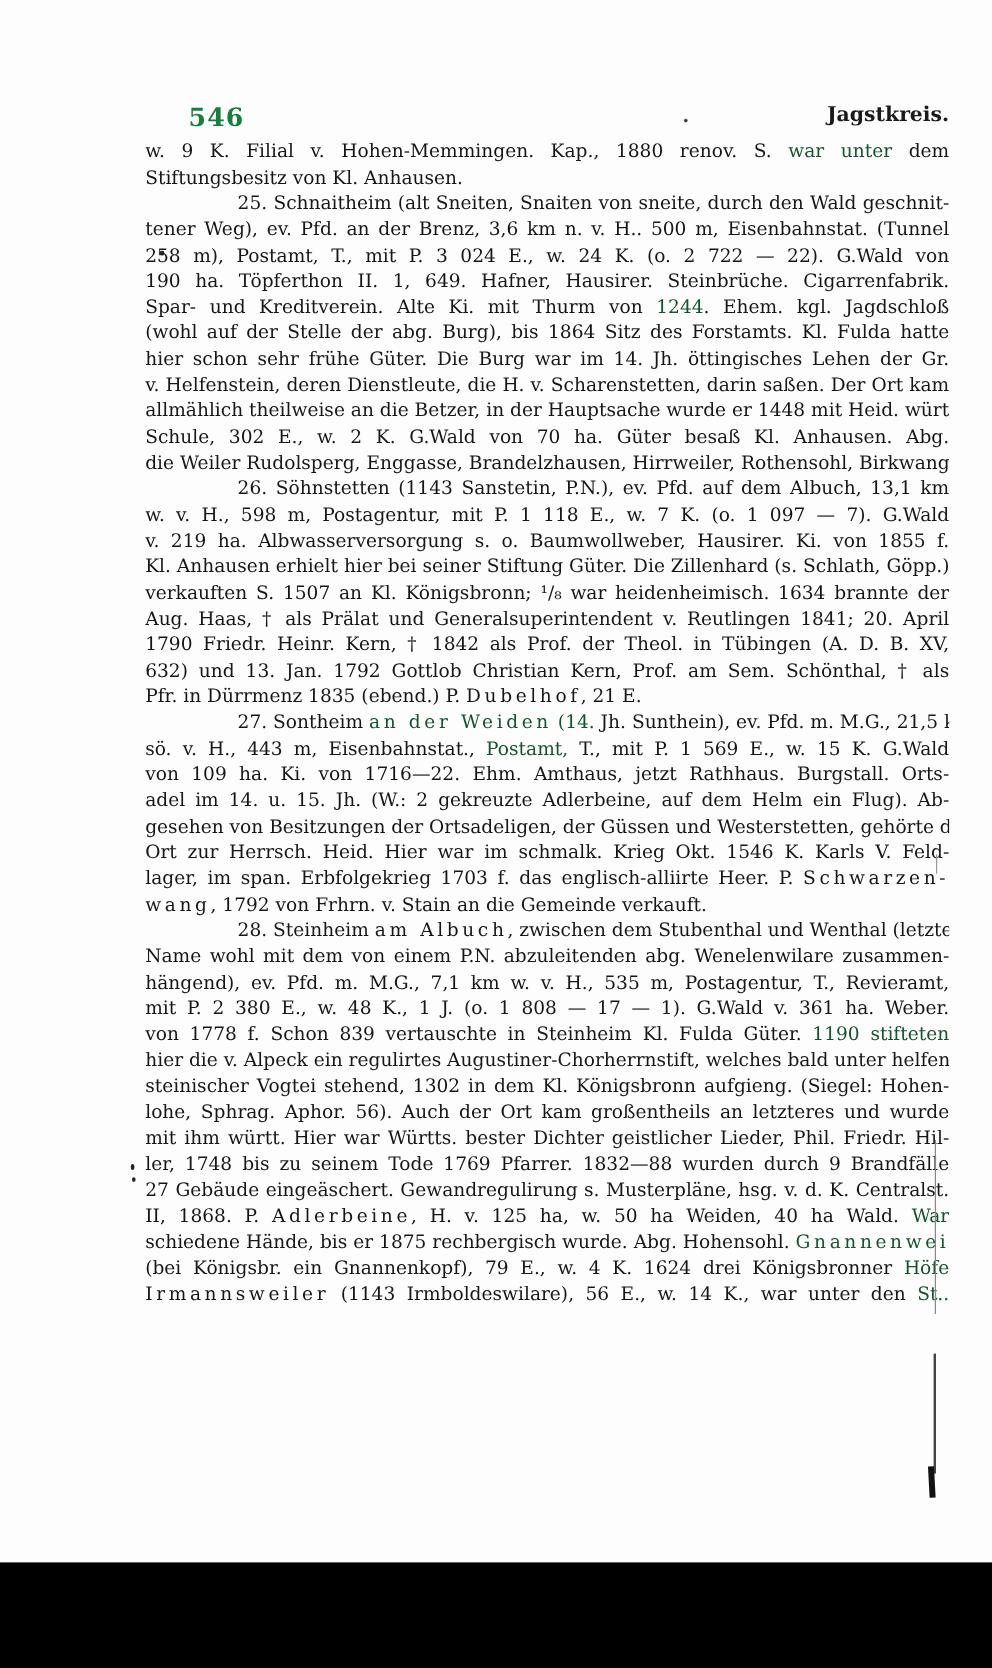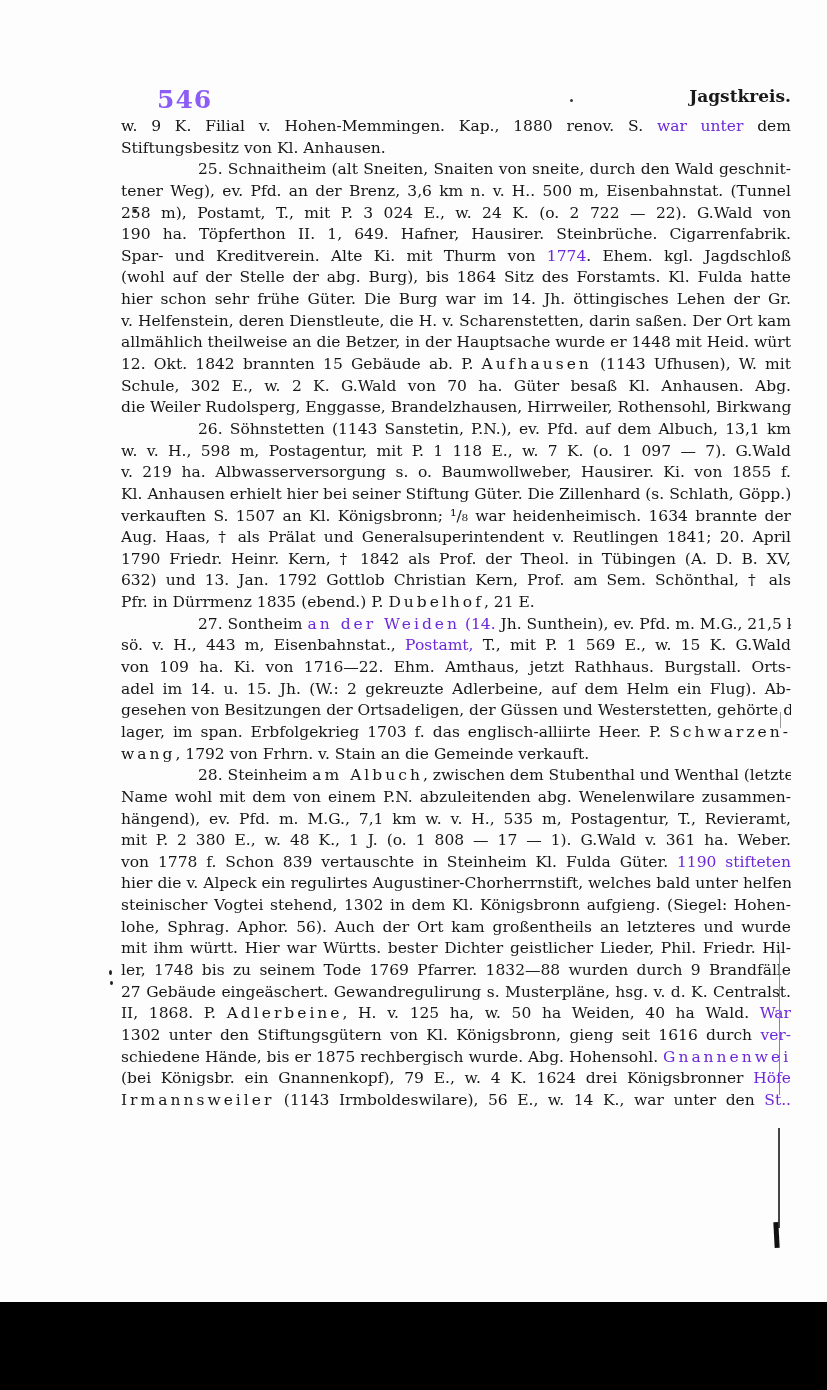--- a/index.html
+++ b/index.html
@@ -1,89 +1,88 @@
 <!DOCTYPE html>
 <html><head>
 <meta charset="utf-8">
 <style>
   html,body{margin:0;padding:0;}
   body{
     width:827px;height:1390px;position:relative;overflow:hidden;
     background:#ffffff;font-family:"DejaVu Serif","Liberation Serif",serif;
   }
   #scan{position:absolute;left:0;top:0;width:827px;height:1302px;background:#fdfdfd;}
-  #pagenum{position:absolute;left:157px;top:85px;font-size:25px;font-weight:bold;color:#8b5cf6;letter-spacing:1px;}
+  #pagenum{position:absolute;left:157px;top:85px;font-size:21px;font-weight:bold;color:#15803d;letter-spacing:1px;}
   #runhead{position:absolute;left:121px;top:86px;width:670px;text-align:right;font-size:17px;font-weight:bold;color:#1a1a1a;}
   #textblock{position:absolute;left:121px;top:116px;width:670px;color:#161616;}
   .line{
     font-size:15.5px;line-height:21.65px;height:21.65px;overflow:hidden;
     text-align:justify;text-align-last:justify;-moz-text-align-last:justify;
     white-space:nowrap;
   }
   .line.left{text-align:left;text-align-last:left;-moz-text-align-last:left;}
   .line.indent{text-indent:77px;}
   .b{font-weight:normal;}
   .sp{letter-spacing:3px;}
-  .fade{color:#6d28d9;}
+  .fade{color:#14532d;}
   
   .art{position:absolute;background:#3a3a3a;}
   .dot{border-radius:50%;}
   
   #bar{position:absolute;left:0;top:1302px;width:827px;height:88px;background:#000;}
 </style>
 </head>
 <body>
 
 <div id="scan">
   <div id="pagenum">546</div>
   <div id="runhead">Jagstkreis.</div>
   <div id="textblock">
       <div class="line"><span>w. 9 K. Filial v. Hohen-Memmingen. Kap., 1880 renov. S. </span><span class="fade">war unter</span><span> dem</span></div>
       <div class="line left"><span>Stiftungsbesitz von Kl. Anhausen.</span></div>
       <div class="line indent"><span class="b">25. </span><span class="b">Schnaitheim</span><span> (alt </span><span class="b">Sneiten, Snaiten</span><span> von </span><span class="b">sneite</span><span>, durch den Wald geschnit-</span></div>
       <div class="line"><span>tener Weg), ev. Pfd. an der Brenz, 3,6 km n. v. H.. 500 m, Eisenbahnstat. (Tunnel</span></div>
       <div class="line"><span>258 m), Postamt, T., mit P. 3&nbsp;024 E., w. 24 K. (o. 2&nbsp;722 — 22). G.Wald von</span></div>
       <div class="line"><span>190 ha. Töpferthon II. 1, 649. Hafner, Hausirer. Steinbrüche. Cigarrenfabrik.</span></div>
-      <div class="line"><span>Spar- und Kreditverein. Alte Ki. mit Thurm von </span><span class="fade">1774</span><span>. Ehem. kgl. Jagdschloß</span></div>
+      <div class="line"><span>Spar- und Kreditverein. Alte Ki. mit Thurm von </span><span class="fade">1244</span><span>. Ehem. kgl. Jagdschloß</span></div>
       <div class="line"><span>(wohl auf der Stelle der abg. Burg), bis 1864 Sitz des Forstamts. Kl. Fulda hatte</span></div>
       <div class="line"><span>hier schon sehr frühe Güter. Die Burg war im 14. Jh. öttingisches Lehen der Gr.</span></div>
       <div class="line"><span>v. Helfenstein, deren Dienstleute, die H. v. Scharenstetten, darin saßen. Der Ort kam</span></div>
       <div class="line"><span>allmählich theilweise an die Betzer, in der Hauptsache wurde er 1448 mit Heid. württ.</span></div>
-      <div class="line"><span>12. Okt. 1842 brannten 15 Gebäude ab. P. </span><span class="sp">Aufhausen</span><span> (1143 </span><span class="b">Ufhusen</span><span>), W. mit</span></div>
       <div class="line"><span>Schule, 302 E., w. 2 K. G.Wald von 70 ha. Güter besaß Kl. Anhausen. Abg.</span></div>
       <div class="line"><span>die Weiler Rudolsperg, Enggasse, Brandelzhausen, Hirrweiler, Rothensohl, Birkwang.</span></div>
       <div class="line indent"><span class="b">26. </span><span class="b">Söhnstetten</span><span> (1143 </span><span class="b">Sanstetin</span><span>, P.N.), ev. Pfd. auf dem Albuch, 13,1 km</span></div>
       <div class="line"><span>w. v. H., 598 m, Postagentur, mit P. 1&nbsp;118 E., w. 7 K. (o. 1&nbsp;097 — 7). G.Wald</span></div>
       <div class="line"><span>v. 219 ha. Albwasserversorgung s. o. Baumwollweber, Hausirer. Ki. von 1855 f.</span></div>
       <div class="line"><span>Kl. Anhausen erhielt hier bei seiner Stiftung Güter. Die Zillenhard (s. Schlath, Göpp.)</span></div>
       <div class="line"><span>verkauften S. 1507 an Kl. Königsbronn; ¹/₈ war heidenheimisch. 1634 brannte der</span></div>
       <div class="line"><span>Aug. Haas, † als Prälat und Generalsuperintendent v. Reutlingen 1841; 20. April</span></div>
       <div class="line"><span>1790 Friedr. Heinr. Kern, † 1842 als Prof. der Theol. in Tübingen (A. D. B. XV,</span></div>
       <div class="line"><span>632) und 13. Jan. 1792 Gottlob Christian Kern, Prof. am Sem. Schönthal, † als</span></div>
       <div class="line left"><span>Pfr. in Dürrmenz 1835 (ebend.) P. </span><span class="sp">Dubelhof</span><span>, 21 E.</span></div>
       <div class="line indent"><span class="b">27. </span><span class="b">Sontheim</span><span> </span><span class="sp fade">an der Weiden</span><span class="fade"> (14.</span><span> Jh. </span><span class="b">Sunthein</span><span>), ev. Pfd. m. M.G., 21,5 km</span></div>
       <div class="line"><span>sö. v. H., 443 m, Eisenbahnstat., </span><span class="fade">Postamt,</span><span> T., mit P. 1&nbsp;569 E., w. 15 K. G.Wald</span></div>
       <div class="line"><span>von 109 ha. Ki. von 1716—22. Ehm. Amthaus, jetzt Rathhaus. Burgstall. Orts-</span></div>
       <div class="line"><span>adel im 14. u. 15. Jh. (W.: 2 gekreuzte Adlerbeine, auf dem Helm ein Flug). Ab-</span></div>
       <div class="line"><span>gesehen von Besitzungen der Ortsadeligen, der Güssen und Westerstetten, gehörte der</span></div>
+      <div class="line"><span>Ort zur Herrsch. Heid. Hier war im schmalk. Krieg Okt. 1546 K. Karls V. Feld-</span></div>
       <div class="line"><span>lager, im span. Erbfolgekrieg 1703 f. das englisch-alliirte Heer. P. </span><span class="sp">Schwarzen-</span></div>
       <div class="line left"><span class="sp">wang</span><span>, 1792 von Frhrn. v. Stain an die Gemeinde verkauft.</span></div>
       <div class="line indent"><span class="b">28. </span><span class="b">Steinheim</span><span> </span><span class="sp">am Albuch</span><span>, zwischen dem Stubenthal und Wenthal (letzterer</span></div>
       <div class="line"><span>Name wohl mit dem von einem P.N. abzuleitenden abg. </span><span class="b">Wenelenwilare</span><span> zusammen-</span></div>
       <div class="line"><span>hängend), ev. Pfd. m. M.G., 7,1 km w. v. H., 535 m, Postagentur, T., Revieramt,</span></div>
       <div class="line"><span>mit P. 2&nbsp;380 E., w. 48 K., 1 J. (o. 1&nbsp;808 — 17 — 1). G.Wald v. 361 ha. Weber.</span></div>
       <div class="line"><span>von 1778 f. Schon 839 vertauschte in </span><span class="b">Steinheim</span><span> Kl. Fulda Güter. </span><span class="fade">1190 stifteten</span></div>
       <div class="line"><span>hier die v. Alpeck ein regulirtes Augustiner-Chorherrnstift, welches bald unter helfen-</span></div>
       <div class="line"><span>steinischer Vogtei stehend, 1302 in dem Kl. Königsbronn aufgieng. (Siegel: Hohen-</span></div>
       <div class="line"><span>lohe, Sphrag. Aphor. 56). Auch der Ort kam großentheils an letzteres und wurde</span></div>
       <div class="line"><span>mit ihm württ. Hier war Württs. bester Dichter geistlicher Lieder, Phil. Friedr. Hil-</span></div>
       <div class="line"><span>ler, 1748 bis zu seinem Tode 1769 Pfarrer. 1832—88 wurden durch 9 Brandfälle</span></div>
       <div class="line"><span>27 Gebäude eingeäschert. Gewandregulirung s. Musterpläne, hsg. v. d. K. Centralst.</span></div>
       <div class="line"><span>II, 1868. P. </span><span class="sp">Adlerbeine</span><span>, H. v. 125 ha, w. 50 ha Weiden, 40 ha Wald. </span><span class="fade">War</span></div>
-      <div class="line"><span>1302 unter den Stiftungsgütern von Kl. Königsbronn, gieng seit 1616 durch </span><span class="fade">ver-</span></div>
       <div class="line"><span>schiedene Hände, bis er 1875 rechbergisch wurde. Abg. Hohensohl. </span><span class="sp fade">Gnannenweiler</span></div>
       <div class="line"><span>(bei Königsbr. ein Gnannenkopf), 79 E., w. 4 K. 1624 drei Königsbronner </span><span class="fade">Höfe</span></div>
       <div class="line"><span class="sp">Irmannsweiler</span><span> (1143 </span><span class="b">Irmboldeswilare</span><span>), 56 E., w. 14 K., war unter den </span><span class="fade">St..</span></div>
     </div>
 
   <div class="art dot" style="left:570px;top:99px;width:3px;height:3px;"></div>
   <div class="art dot" style="left:133px;top:209px;width:4px;height:4px;background:#222;"></div>
   <div class="art dot" style="left:109px;top:970px;width:3px;height:5px;background:#222;"></div>
   <div class="art dot" style="left:110px;top:981px;width:3px;height:4px;background:#222;"></div>
   <div class="art" style="left:780px;top:712px;width:1px;height:16px;background:#999;"></div>

